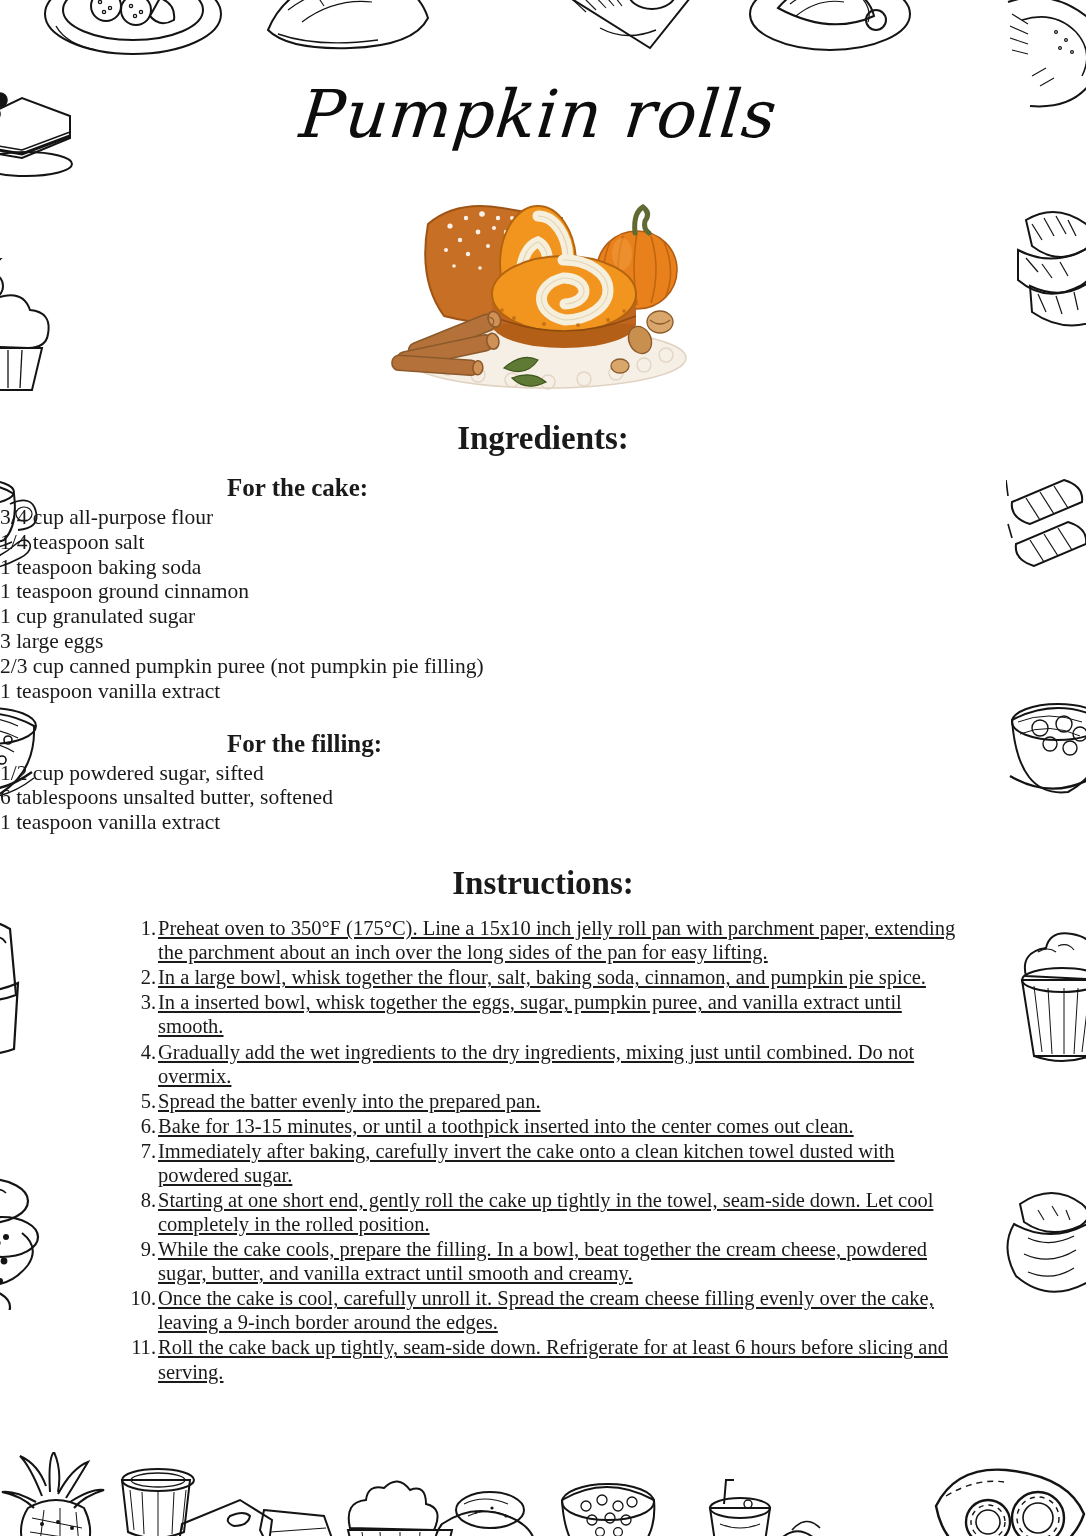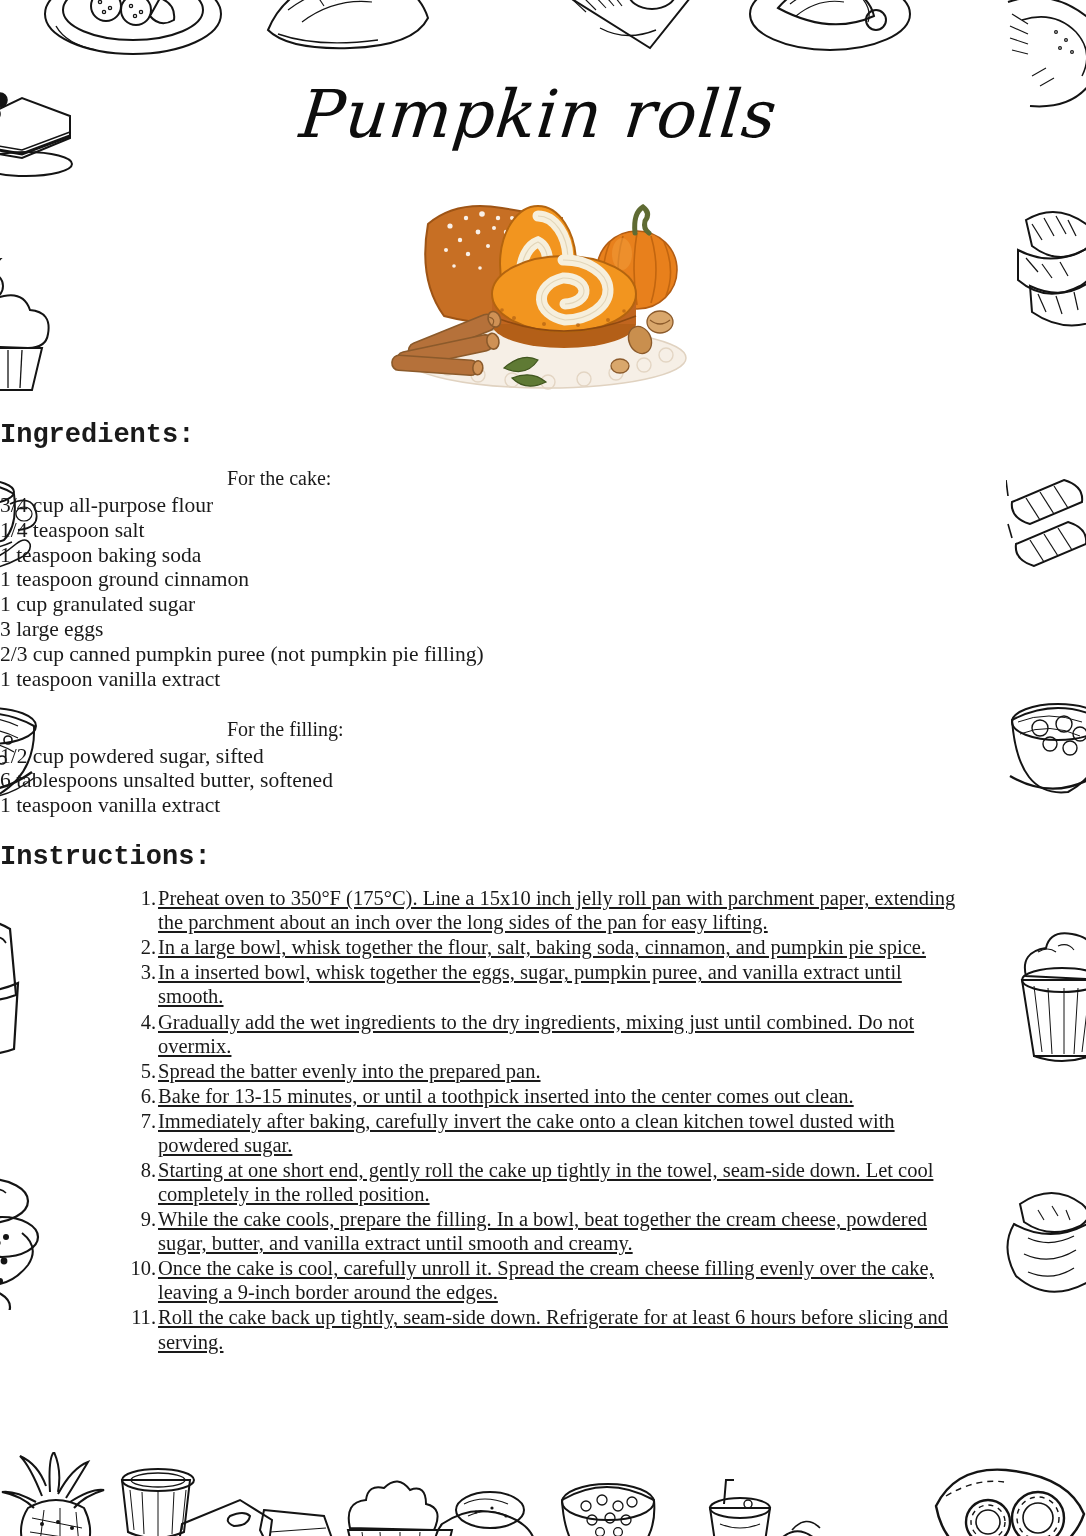--- a/index.html
+++ b/index.html
@@ -50,33 +50,33 @@
 
   .hero {
     margin: 14px auto 0;
     width: 310px;
     height: 232px;
     position: relative;
   }
   .hero svg { display:block; width:100%; height:100%; }
 
   .section-title {
-    text-align: left;
-    font-family: Liberation Mono, monospace;
+    text-align: center;
+    font-family: Liberation Serif, serif;
     font-weight: bold;
-    font-size: 27px;
+    font-size: 33px;
     margin: 0;
   }
   #ingredients-heading { margin-top: 26px; }
-  #instructions-heading { margin-top: 24px; }
+  #instructions-heading { margin-top: 30px; }
 
   .subhead {
     font-family: "Liberation Serif", serif;
-    font-weight: normal;
-    font-size: 20px;
+    font-weight: bold;
+    font-size: 25px;
     margin: 17px 10px 0 227px;
   }
   #filling-subhead { margin-top: 26px; }
 
   .ing-list {
     list-style: none;
     margin: 3px 0 0 0;
     padding: 0;
     text-align: left;
     font-size: 21.5px;

